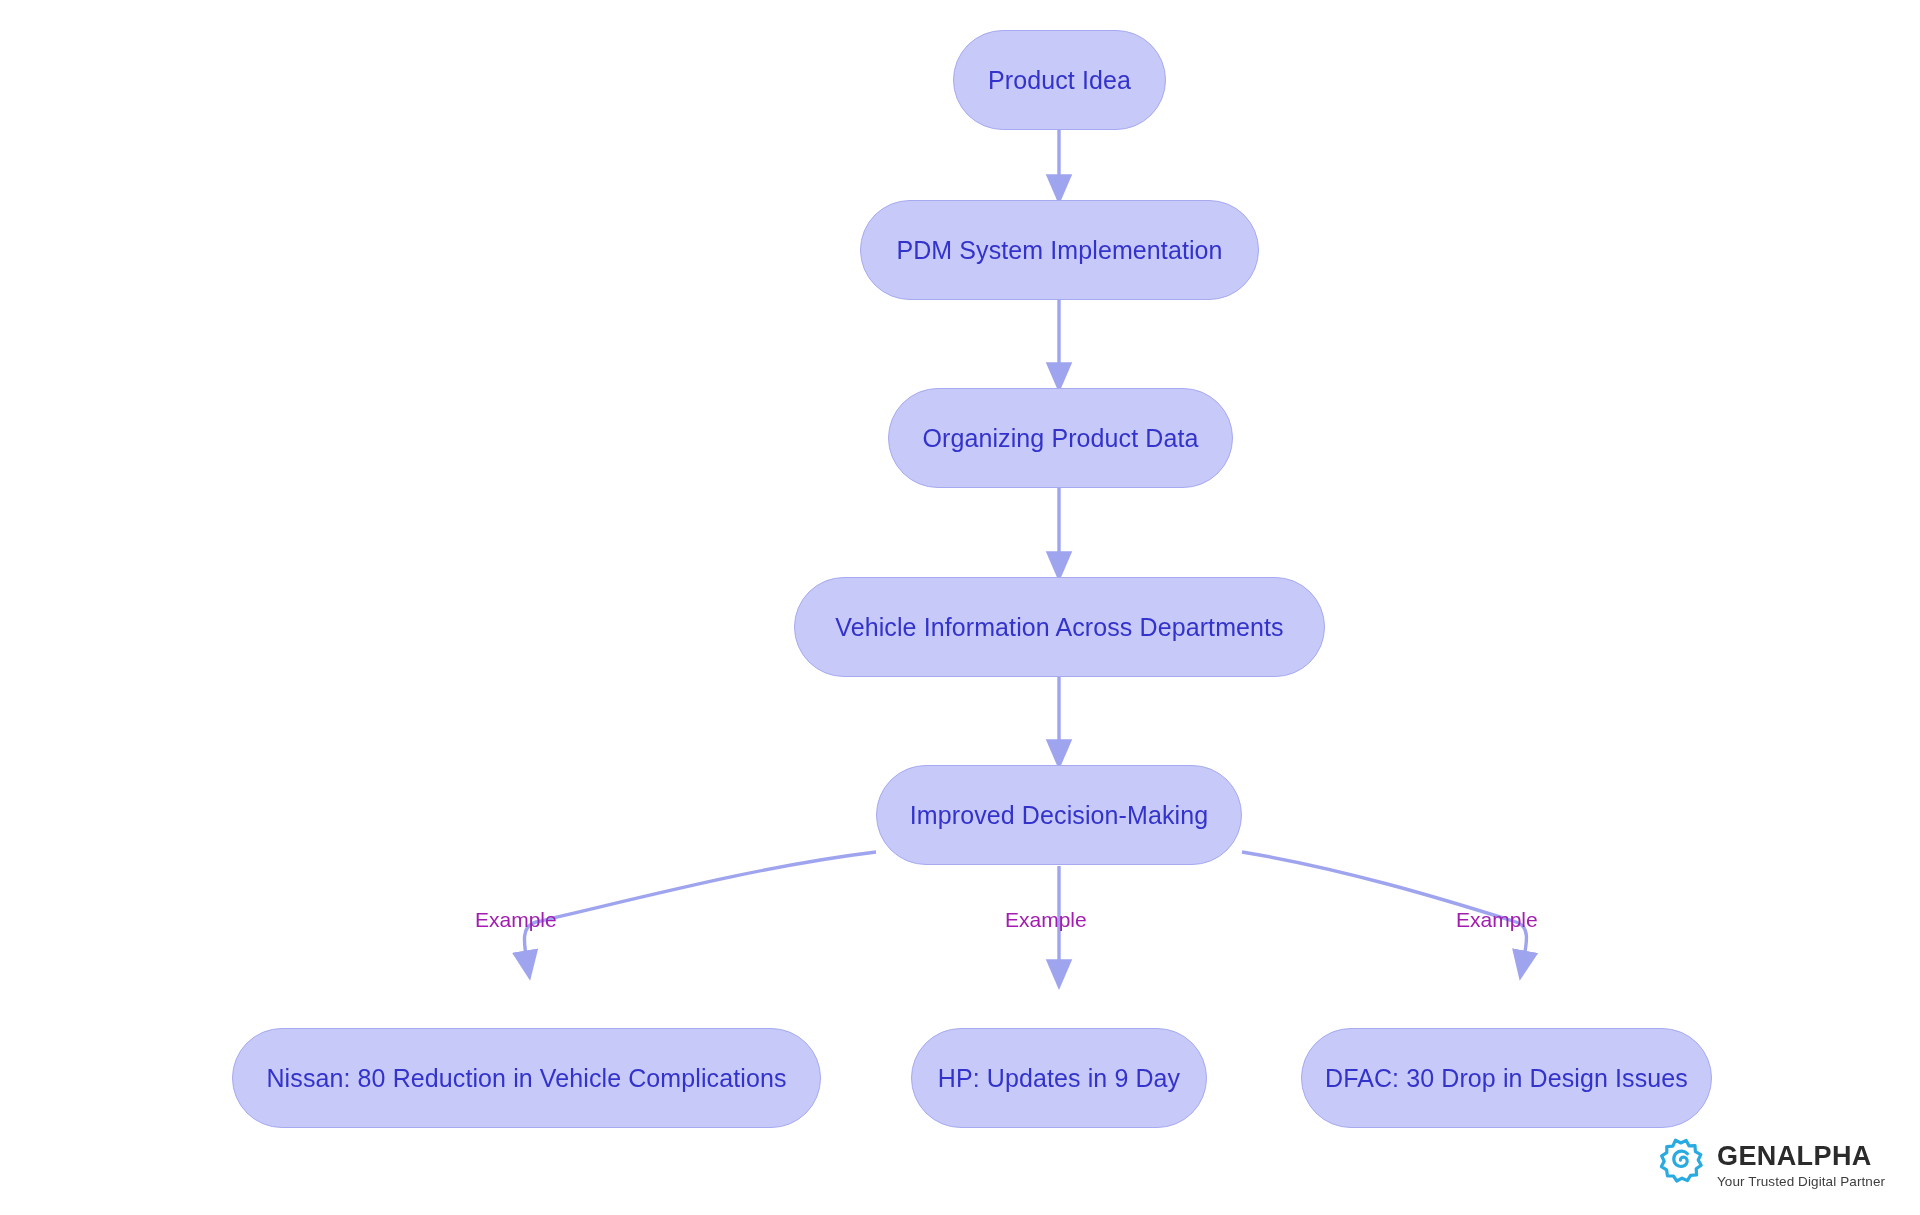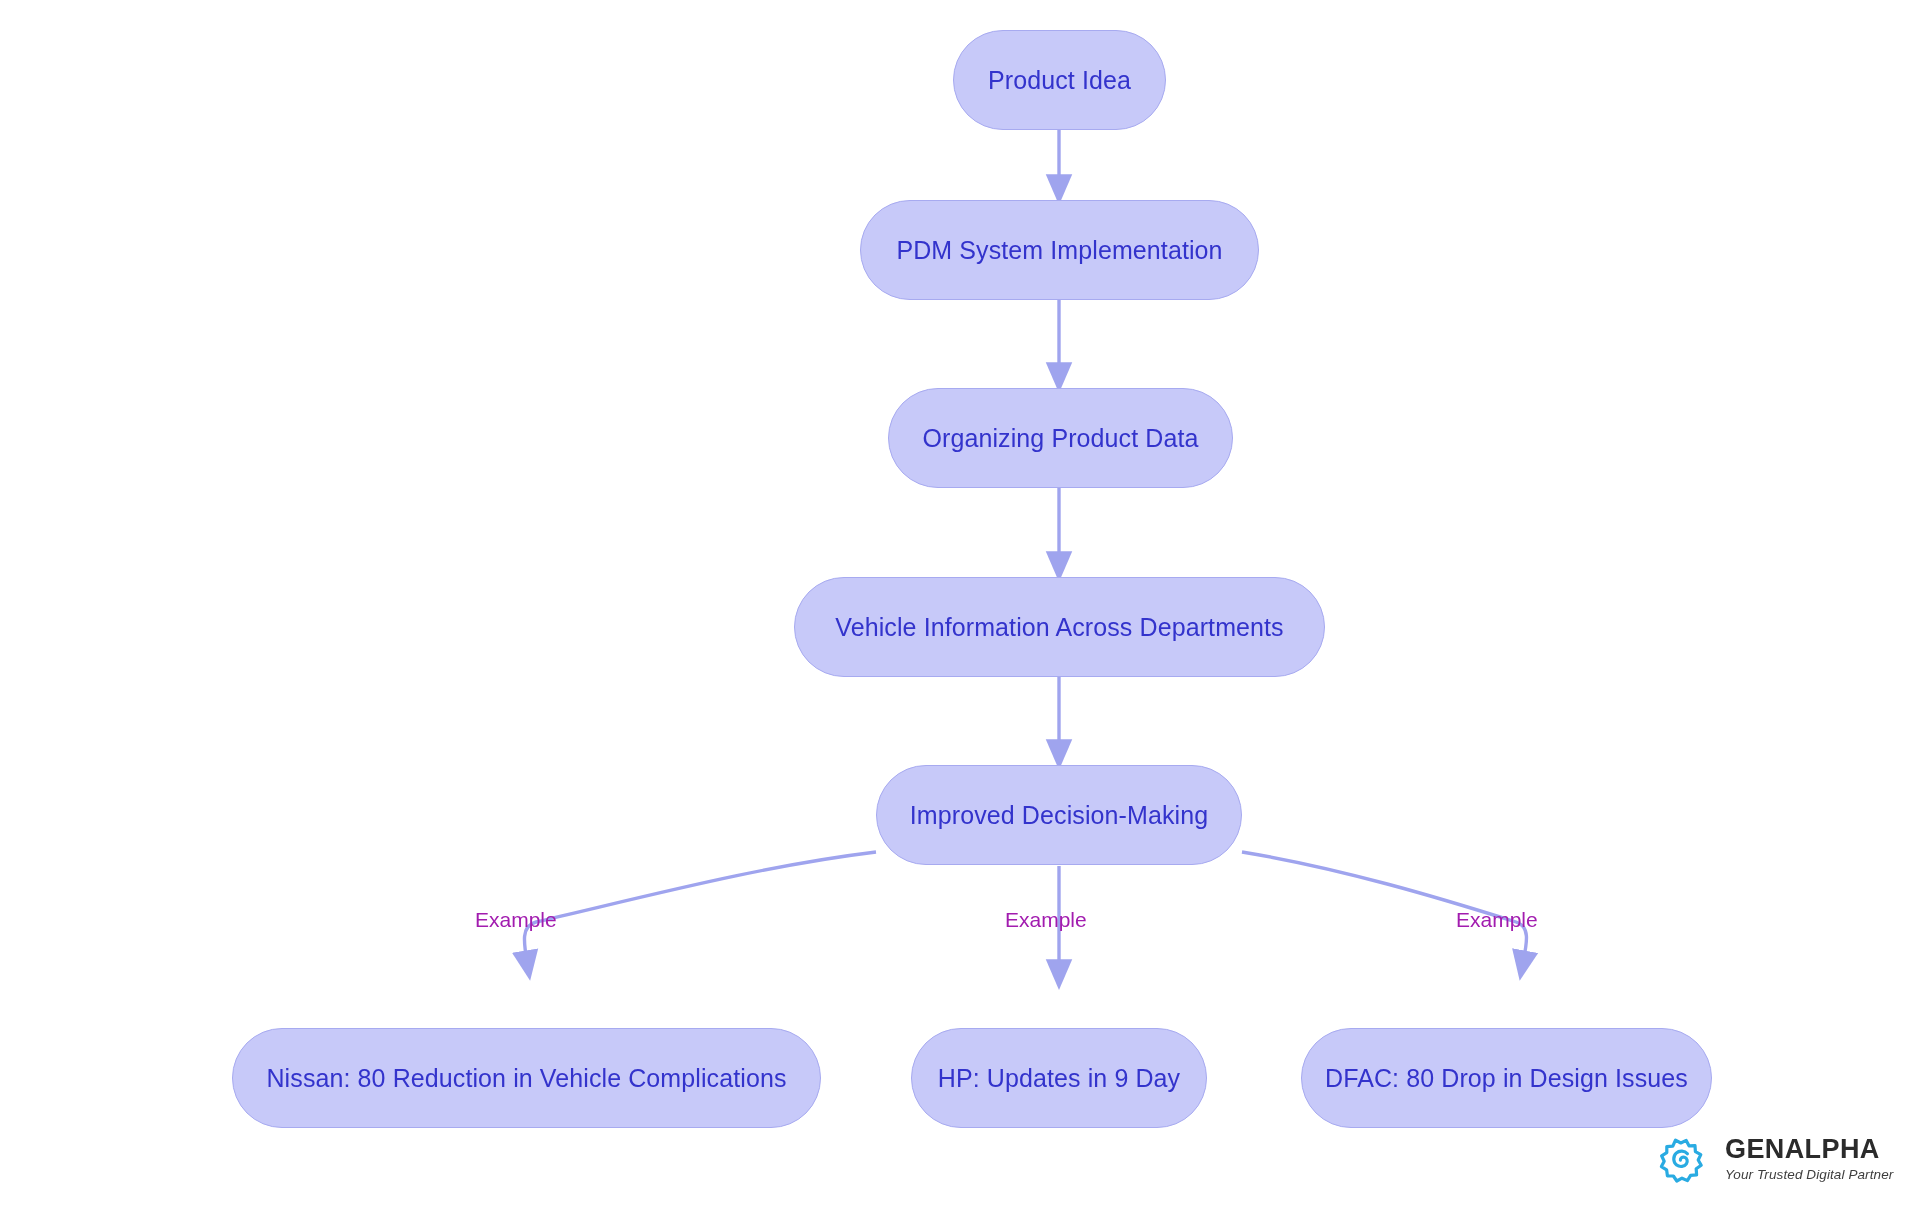--- a/index.html
+++ b/index.html
@@ -68,22 +68,22 @@
   .lbl-nissan { left: 475px;  top: 908px; }
   .lbl-hp     { left: 1005px; top: 908px; }
   .lbl-dfac   { left: 1456px; top: 908px; }
 
   
   #brand-logo {
     position: absolute;
     left: 1655px;
     top: 1136px;
     display: flex;
-    align-items: flex-start;
-    gap: 18px;
+    align-items: flex-end;
+    gap: 10px;
     z-index: 5;
   }
   #brand-logo .gear-wrap {
     width: 52px;
     height: 52px;
     flex: 0 0 52px;
     display: block;
   }
   #brand-logo .logo-text {
     display: flex;
@@ -94,21 +94,20 @@
   #brand-logo .logo-name {
     font-family: "Liberation Sans", "DejaVu Sans", sans-serif;
     font-size: 27px;
     font-weight: 700;
     color: #2b2b2b;
     letter-spacing: 0.4px;
   }
   #brand-logo .logo-tagline {
     font-family: "Liberation Sans", "DejaVu Sans", sans-serif;
     font-size: 13.5px;
-    font-style: italic;
     font-weight: 400;
     color: #3d3d3d;
     margin-top: 5px;
     letter-spacing: 0.1px;
   }
 </style>
 </head>
 <body>
 
 <svg id="flow-canvas" viewBox="0 0 1920 1215" xmlns="http://www.w3.org/2000/svg">
@@ -140,21 +139,21 @@
 <div class="node n-organizing-data">Organizing Product Data</div>
 
 <div class="node n-sharing-info">Vehicle Information Across Departments</div>
 
 <div class="node n-improved-decision">Improved Decision-Making</div>
 
 <div class="node n-leaf n-nissan">Nissan: 80 Reduction in Vehicle Complications</div>
 
 <div class="node n-leaf n-hp">HP: Updates in 9 Day</div>
 
-<div class="node n-leaf n-dfac">DFAC: 80 Drop in Design Issues</div>
+<div class="node n-leaf n-dfac">DFAC: 30 Drop in Design Issues</div>
 
 <div class="edge-label lbl-nissan">Example</div>
 
 <div class="edge-label lbl-hp">Example</div>
 
 <div class="edge-label lbl-dfac">Example</div>
 
 <div id="brand-logo">
   <span class="gear-wrap">
     <svg viewBox="0 0 52 52" width="52" height="52" xmlns="http://www.w3.org/2000/svg">

